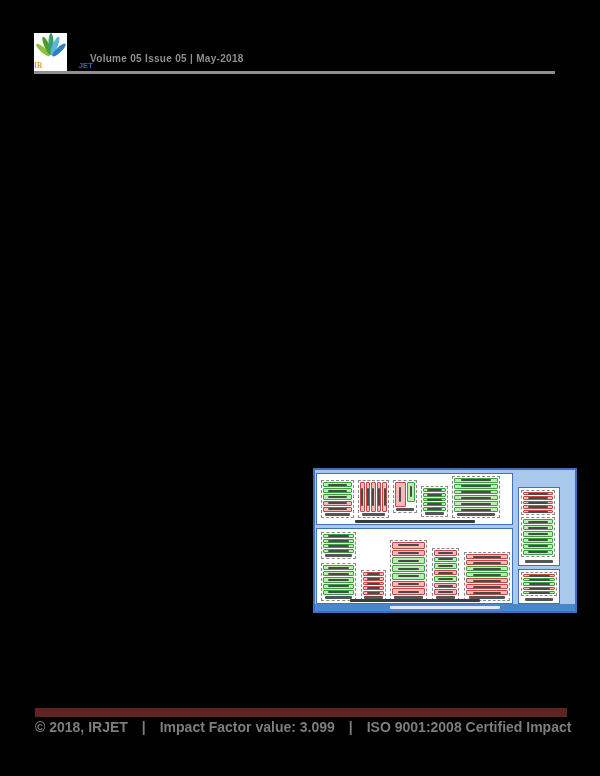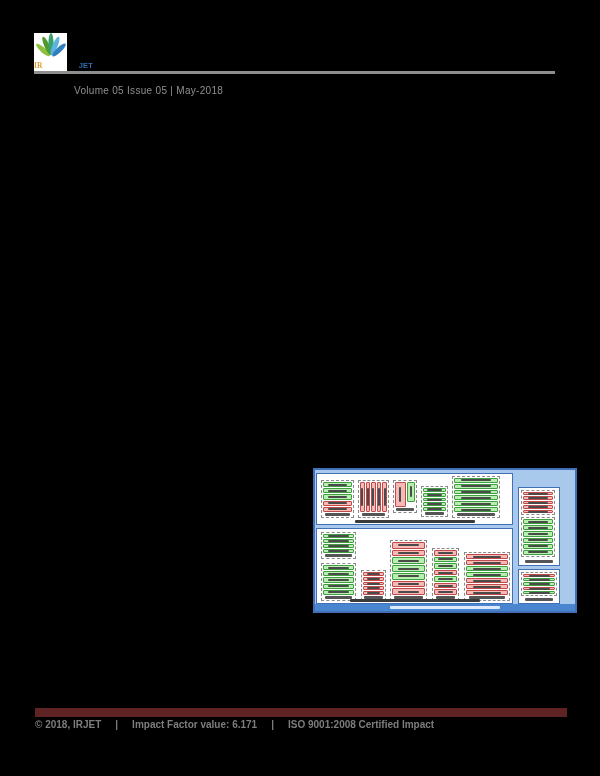--- a/index.html
+++ b/index.html
@@ -6,22 +6,22 @@
   .page{position:relative;width:600px;height:776px;background:#000;overflow:hidden;
         font-family:"Liberation Sans", sans-serif;}
 
   
   .logo-box{position:absolute;left:34px;top:33px;width:33px;height:38px;background:#fff;}
   .logo-box svg{display:block;}
   .logo-text{position:absolute;left:0;right:0;bottom:1px;text-align:center;
              font-size:7.5px;font-weight:bold;letter-spacing:.2px;line-height:8px;}
   .logo-ir{color:#dd9a2e;font-family:Liberation Serif, serif;}
   .logo-jet{color:#2f6eb4;padding-left:36px;}
-  .issue-line{position:absolute;left:74px;top:53px;font-size:10px;font-weight:normal;
-              color:#8f8f8f;letter-spacing:.3px;filter:blur(.4px);white-space:nowrap;margin-top:32px;}
+  .issue-line{position:absolute;left:90px;top:53px;font-size:10px;font-weight:bold;
+              color:#8f8f8f;letter-spacing:.3px;filter:blur(.4px);white-space:nowrap;}
   .header-rule{position:absolute;left:34px;top:71px;width:521px;height:3px;background:#8e8e8e;}
 
   
   .figure{position:absolute;left:313px;top:468px;width:264px;height:145px;
           background:#a9c9ec;border:2px solid #4170b8;box-sizing:border-box;filter:blur(.3px);}
   .fpanel{position:absolute;background:#fff;border:1px solid #4170b8;box-sizing:border-box;}
   .fgroup{position:absolute;background:#fff;border:1px dashed #8a8a8a;box-sizing:border-box;
           display:flex;flex-direction:column;padding:1px;}
   .fboxes{flex:1;display:flex;flex-direction:column;gap:1px;min-height:0;}
   .fboxes.row{flex-direction:row;align-items:stretch;}
@@ -35,21 +35,21 @@
   .plabel{position:absolute;bottom:2px;left:50%;transform:translateX(-50%);width:70%;height:3px;
           background:#555;border-radius:1px;}
   .fcap{position:absolute;bottom:1px;left:50%;transform:translateX(-50%);height:3px;
         background:#3a3a3a;border-radius:1px;}
   .ftitlebar{position:absolute;left:0;right:0;bottom:0;height:7px;background:#4a86d0;}
   .ftitletx{height:3px;width:110px;margin:2px auto 0;background:#dfeafc;border-radius:1px;}
 
   
   .footer-bar{position:absolute;left:35px;top:708px;width:532px;height:9px;background:#5e2322;}
   .footer-meta{position:absolute;left:35px;top:719px;display:flex;column-gap:14px;align-items:baseline;
-               font-size:10px;font-weight:bold;color:#7d7d7d;filter:blur(.4px);white-space:nowrap;}
+               font-size:14px;font-weight:bold;color:#7d7d7d;filter:blur(.4px);white-space:nowrap;}
 </style>
 </head>
 <body>
 
 <div class="page">
 
   <div class="logo-box">
     <svg width="33" height="38" viewBox="0 0 33 38">
       <g>
         <ellipse cx="9" cy="17" rx="2.6" ry="9" fill="#8fbf3f" transform="rotate(-48 9 17)"></ellipse>
@@ -369,18 +369,18 @@
       </div>
       <div class="ftitlebar" style="background: rgb(74, 134, 208);">
         <div class="ftitletx"></div>
       </div>
     </div>
 
   <div class="footer-bar"></div>
   <div class="footer-meta">
     <span>© 2018, IRJET</span>
     <span>|</span>
-    <span>Impact Factor value: 6.171</span>
+    <span>Impact Factor value: 3.099</span>
     <span>|</span>
     <span>ISO 9001:2008 Certified Impact</span>
   </div>
 
 </div>
 
 </body></html>

